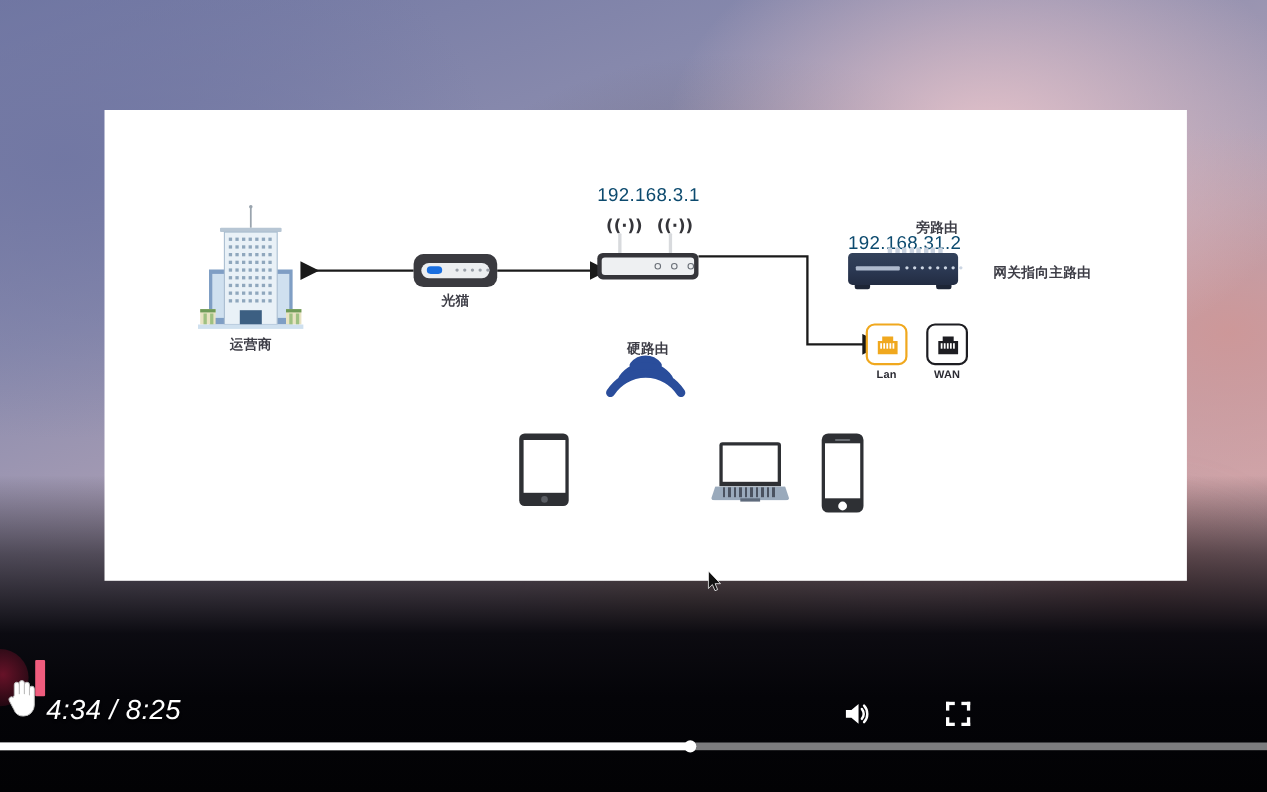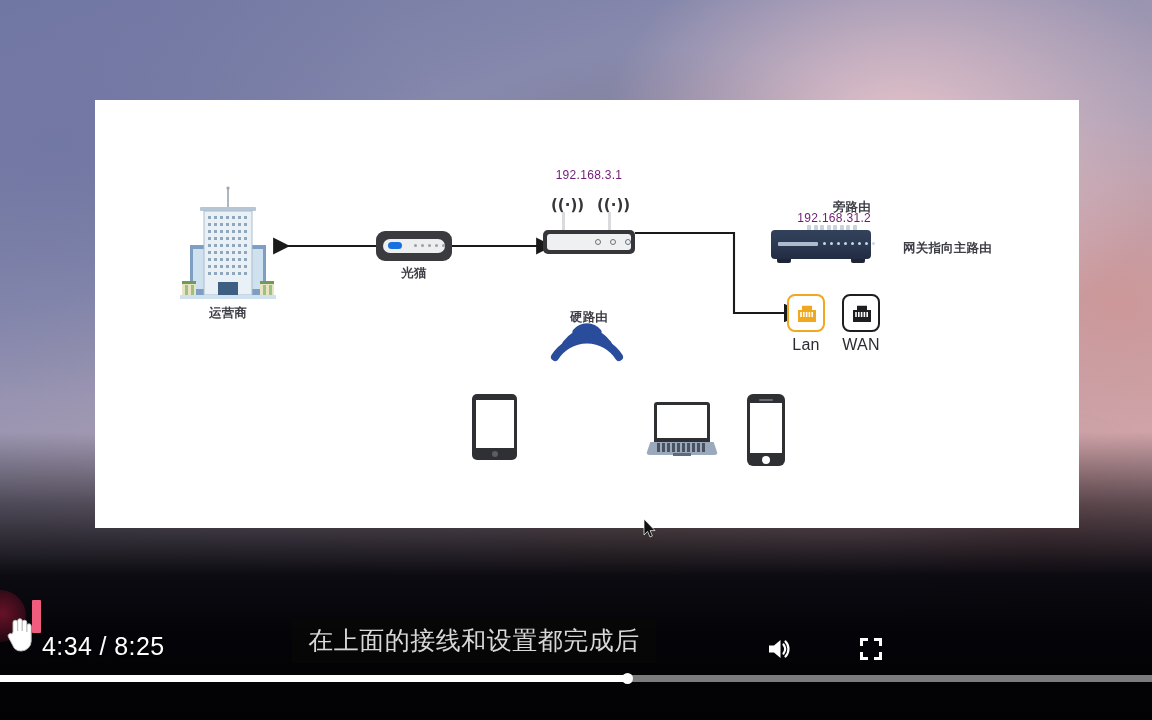--- a/index.html
+++ b/index.html
@@ -77,27 +77,27 @@
   .dlabel {
     position: absolute;
     color: #3d3d46;
     font-size: 12.5px;
     font-weight: 700;
     white-space: nowrap;
     letter-spacing: 0.2px;
   }
   .dlabel.ip {
     font-weight: 400;
-    font-size: 12px;
-    color: #701a75;
+    font-size: 17px;
+    color: #0c4a6e;
     letter-spacing: 0.3px;
   }
   .dlabel.port {
-    font-weight: 400;
-    font-size: 16px;
+    font-weight: 700;
+    font-size: 10px;
     color: #2b2b33;
   }
 
   
   .wire-svg {
     position: absolute;
     left: 0; top: 0;
     width: 984px;
     height: 428px;
     pointer-events: none;
@@ -215,20 +215,21 @@
 
   
   .cursor-arrow { position: absolute; left: 643px; top: 518px; width: 14px; height: 20px; }
 
   
   .controls {
     position: absolute;
     left: 0; bottom: 0;
     width: 948px;
     height: 110px;
+    font-style: italic;
   }
   .time-display {
     position: absolute;
     left: 42px; top: 22px;
     color: #ffffff;
     font-size: 25px;
     letter-spacing: 0.4px;
     font-family: "Liberation Sans", sans-serif;
     text-shadow: 0 1px 2px rgba(0,0,0,0.6);
   }
@@ -561,21 +562,20 @@
               <rect x="21" y="2" width="3" height="8"></rect>
             <rect x="2" y="21" width="8" height="3"></rect>
               <rect x="2" y="16" width="3" height="8"></rect>
             <rect x="16" y="21" width="8" height="3"></rect>
               <rect x="21" y="16" width="3" height="8"></rect>
           </g>
         </svg>
       </div>
     </div>
 
-    <div class="subtitle">在上面的接线和设置都完成后</div>
 
     <div class="progress-track">
       <div class="progress-fill" id="progress-fill" style="width: 627.84px;"></div>
       <div class="progress-knob" id="progress-knob" style="left: 622.34px;"></div>
     </div>
   </div>
 
   <div class="pause-btn"></div>
   <div class="pause-bar"></div>
   <div class="hand-cursor">

